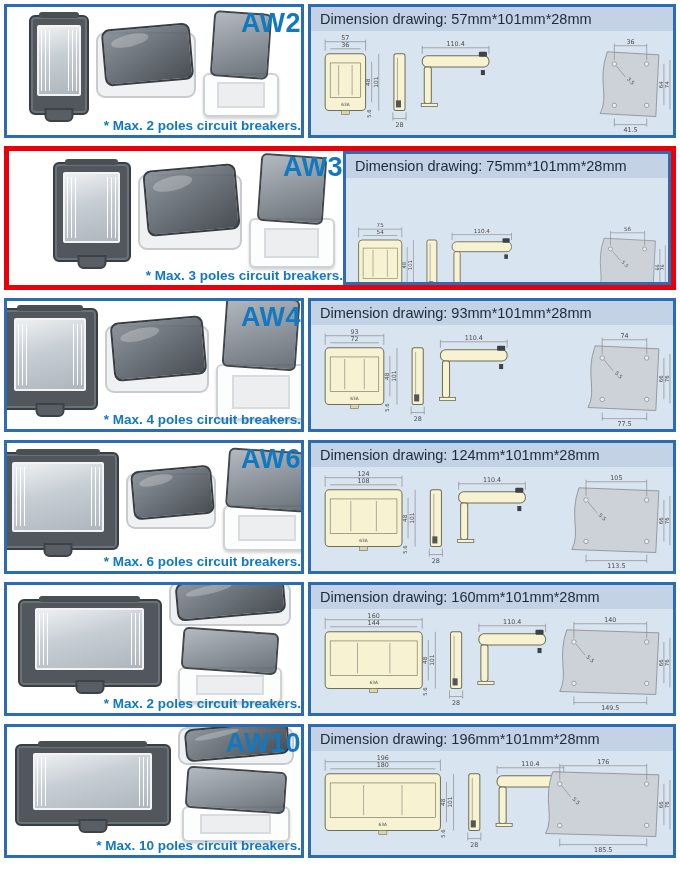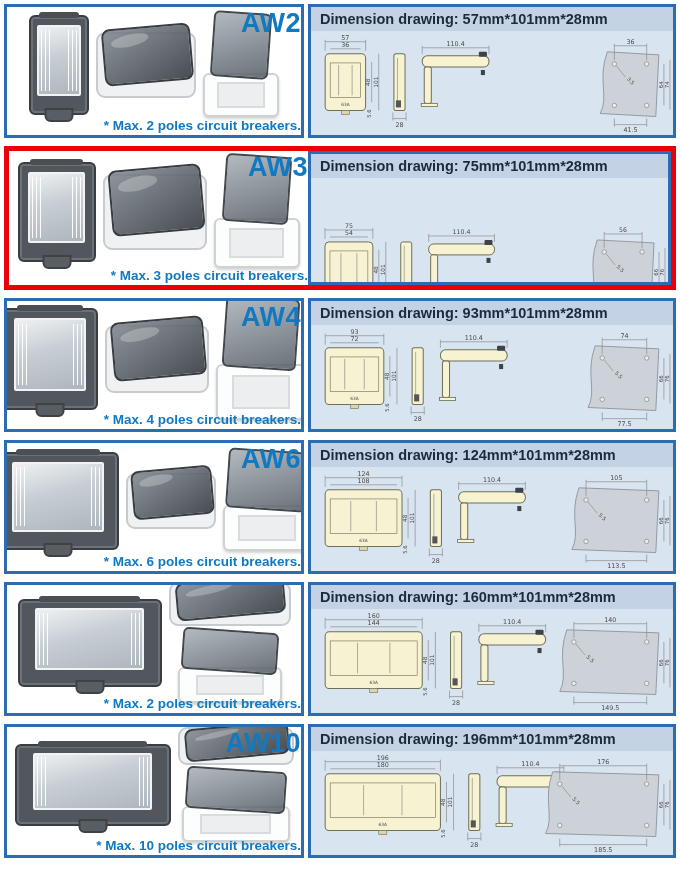--- a/index.html
+++ b/index.html
@@ -4,28 +4,28 @@
 <style>
   html,body{margin:0;padding:0;background:#fff;}
   body{width:680px;height:880px;box-sizing:border-box;padding:4px 4px 0 4px;
        font-family:"Liberation Sans",sans-serif;}
   .row{display:flex;gap:4px;height:134px;margin-bottom:8px;box-sizing:border-box;}
   .row:last-child{margin-bottom:0;}
   .left-panel{position:relative;flex:0 0 300px;background:#fff;border:3px solid #2b6cb3;
        box-sizing:border-box;overflow:hidden;}
   .right-panel{flex:1;background:#d9e4f1;border:3px solid #2b6cb3;box-sizing:border-box;
        display:flex;flex-direction:column;overflow:hidden;}
-  .panel-header{background:#c3d3e5;color:#1b2a3c;font-weight:bold;font-size:14.5px;
+  .panel-header{background:#c3d3e5;color:#1b2a3c;font-weight:normal;font-size:14.5px;
        padding:4px 21px 3px 9px;line-height:1.15;}
   .drawing{flex:1;position:relative;}
   .drawing svg{width:100%;height:100%;display:block;}
 
   
   .row.highlight{border:5px solid #e8000b;height:144px;gap:0;}
-  .row.highlight .left-panel{border:none;flex-basis:299px;}
+  .row.highlight .left-panel{border:none;flex-basis:299px;margin-left:35px;}
   .row.highlight .right-panel{border-width:3px;gap:44px;}
 
   .model-title{position:absolute;top:1px;left:0;right:0;text-align:right;z-index:3;
        color:#1179c1;font-weight:bold;font-size:27px;letter-spacing:.5px;}
   .caption{position:absolute;bottom:2px;left:0;right:0;text-align:right;z-index:3;
        color:#1179c1;font-weight:bold;font-size:13.5px;padding-left:12px;}
   .prod{position:absolute;left:5px;right:5px;top:6px;bottom:19px;display:flex;
        align-items:center;justify-content:center;gap:7px;z-index:1;}
   .pcol{display:flex;flex-direction:column;align-items:center;gap:4px;}
 

